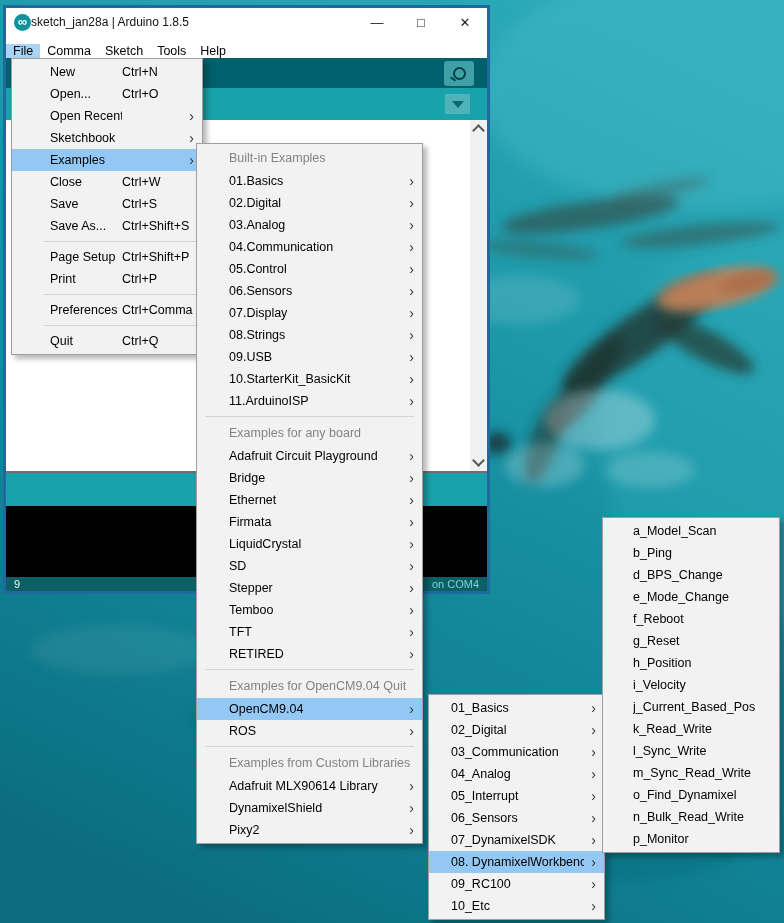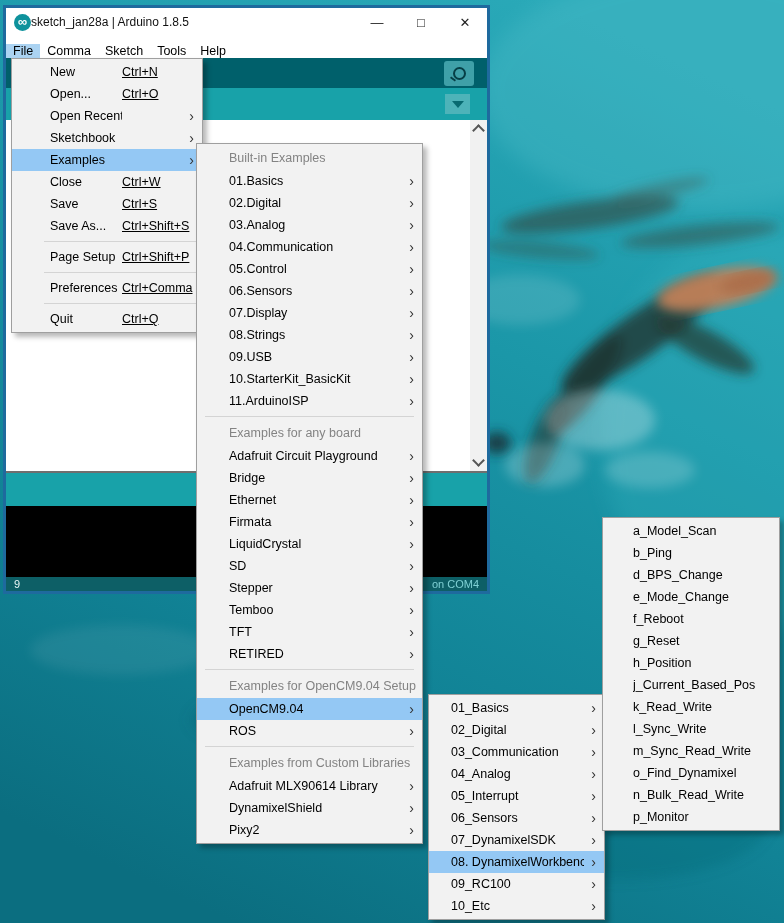--- a/index.html
+++ b/index.html
@@ -64,21 +64,21 @@
 
   .m-item{display:flex;align-items:center;}
   .m-item.hl{background:var(--hl);}
   .m-label{flex:1;white-space:nowrap;overflow:hidden;}
   .m-chev{width:12px;text-align:right;font-size:14px;line-height:1;color:#333;padding-right:2px;}
   .m-header{color:var(--header-text);display:flex;align-items:center;}
   .sep{height:1px;background:#d4d4d4;margin:4px 8px;}
 
   #file-menu .m-item{height:22px;padding:0 6px 0 38px;}
   #file-menu .m-label{flex:0 0 72px;}
-  #file-menu .m-shortcut{flex:1;white-space:nowrap;text-decoration:underline;}
+  #file-menu .m-shortcut{flex:1;white-space:nowrap;}
   #file-menu .sep{margin:4px 3px 4px 32px;}
 
   #examples-menu .m-item{height:22px;padding:0 6px 0 32px;}
   #examples-menu .m-header{height:24px;padding:0 6px 0 32px;}
 
   #opencm-menu .m-item{height:22px;padding:0 6px 0 22px;}
 
   #workbench-menu .m-item{height:22px;padding:0 10px 0 30px;}
 </style>
 </head>
@@ -222,20 +222,25 @@
       <span class="m-label">Save As...</span>
       <span class="m-shortcut">Ctrl+Shift+S</span>
       <span class="m-chev"></span>
     </div>
     <div class="sep"></div>
     <div class="m-item">
       <span class="m-label">Page Setup</span>
       <span class="m-shortcut">Ctrl+Shift+P</span>
       <span class="m-chev"></span>
     </div>
+    <div class="m-item">
+      <span class="m-label">Print</span>
+      <span class="m-shortcut">Ctrl+P</span>
+      <span class="m-chev"></span>
+    </div>
     <div class="sep"></div>
     <div class="m-item">
       <span class="m-label">Preferences</span>
       <span class="m-shortcut">Ctrl+Comma</span>
       <span class="m-chev"></span>
     </div>
     <div class="sep"></div>
     <div class="m-item">
       <span class="m-label">Quit</span>
       <span class="m-shortcut">Ctrl+Q</span>
@@ -324,21 +329,21 @@
     </div>
     <div class="m-item">
       <span class="m-label">TFT</span>
       <span class="m-chev">›</span>
     </div>
     <div class="m-item">
       <span class="m-label">RETIRED</span>
       <span class="m-chev">›</span>
     </div>
     <div class="sep"></div>
-    <div class="m-header">Examples for OpenCM9.04 Setup</div>
+    <div class="m-header">Examples for OpenCM9.04 Quit</div>
     <div class="m-item hl">
       <span class="m-label">OpenCM9.04</span>
       <span class="m-chev">›</span>
     </div>
     <div class="m-item">
       <span class="m-label">ROS</span>
       <span class="m-chev">›</span>
     </div>
     <div class="sep"></div>
     <div class="m-header">Examples from Custom Libraries</div>
@@ -420,20 +425,24 @@
     </div>
     <div class="m-item">
       <span class="m-label">g_Reset</span>
       <span class="m-chev"></span>
     </div>
     <div class="m-item">
       <span class="m-label">h_Position</span>
       <span class="m-chev"></span>
     </div>
     <div class="m-item">
+      <span class="m-label">i_Velocity</span>
+      <span class="m-chev"></span>
+    </div>
+    <div class="m-item">
       <span class="m-label">j_Current_Based_Position</span>
       <span class="m-chev"></span>
     </div>
     <div class="m-item">
       <span class="m-label">k_Read_Write</span>
       <span class="m-chev"></span>
     </div>
     <div class="m-item">
       <span class="m-label">l_Sync_Write</span>
       <span class="m-chev"></span>

